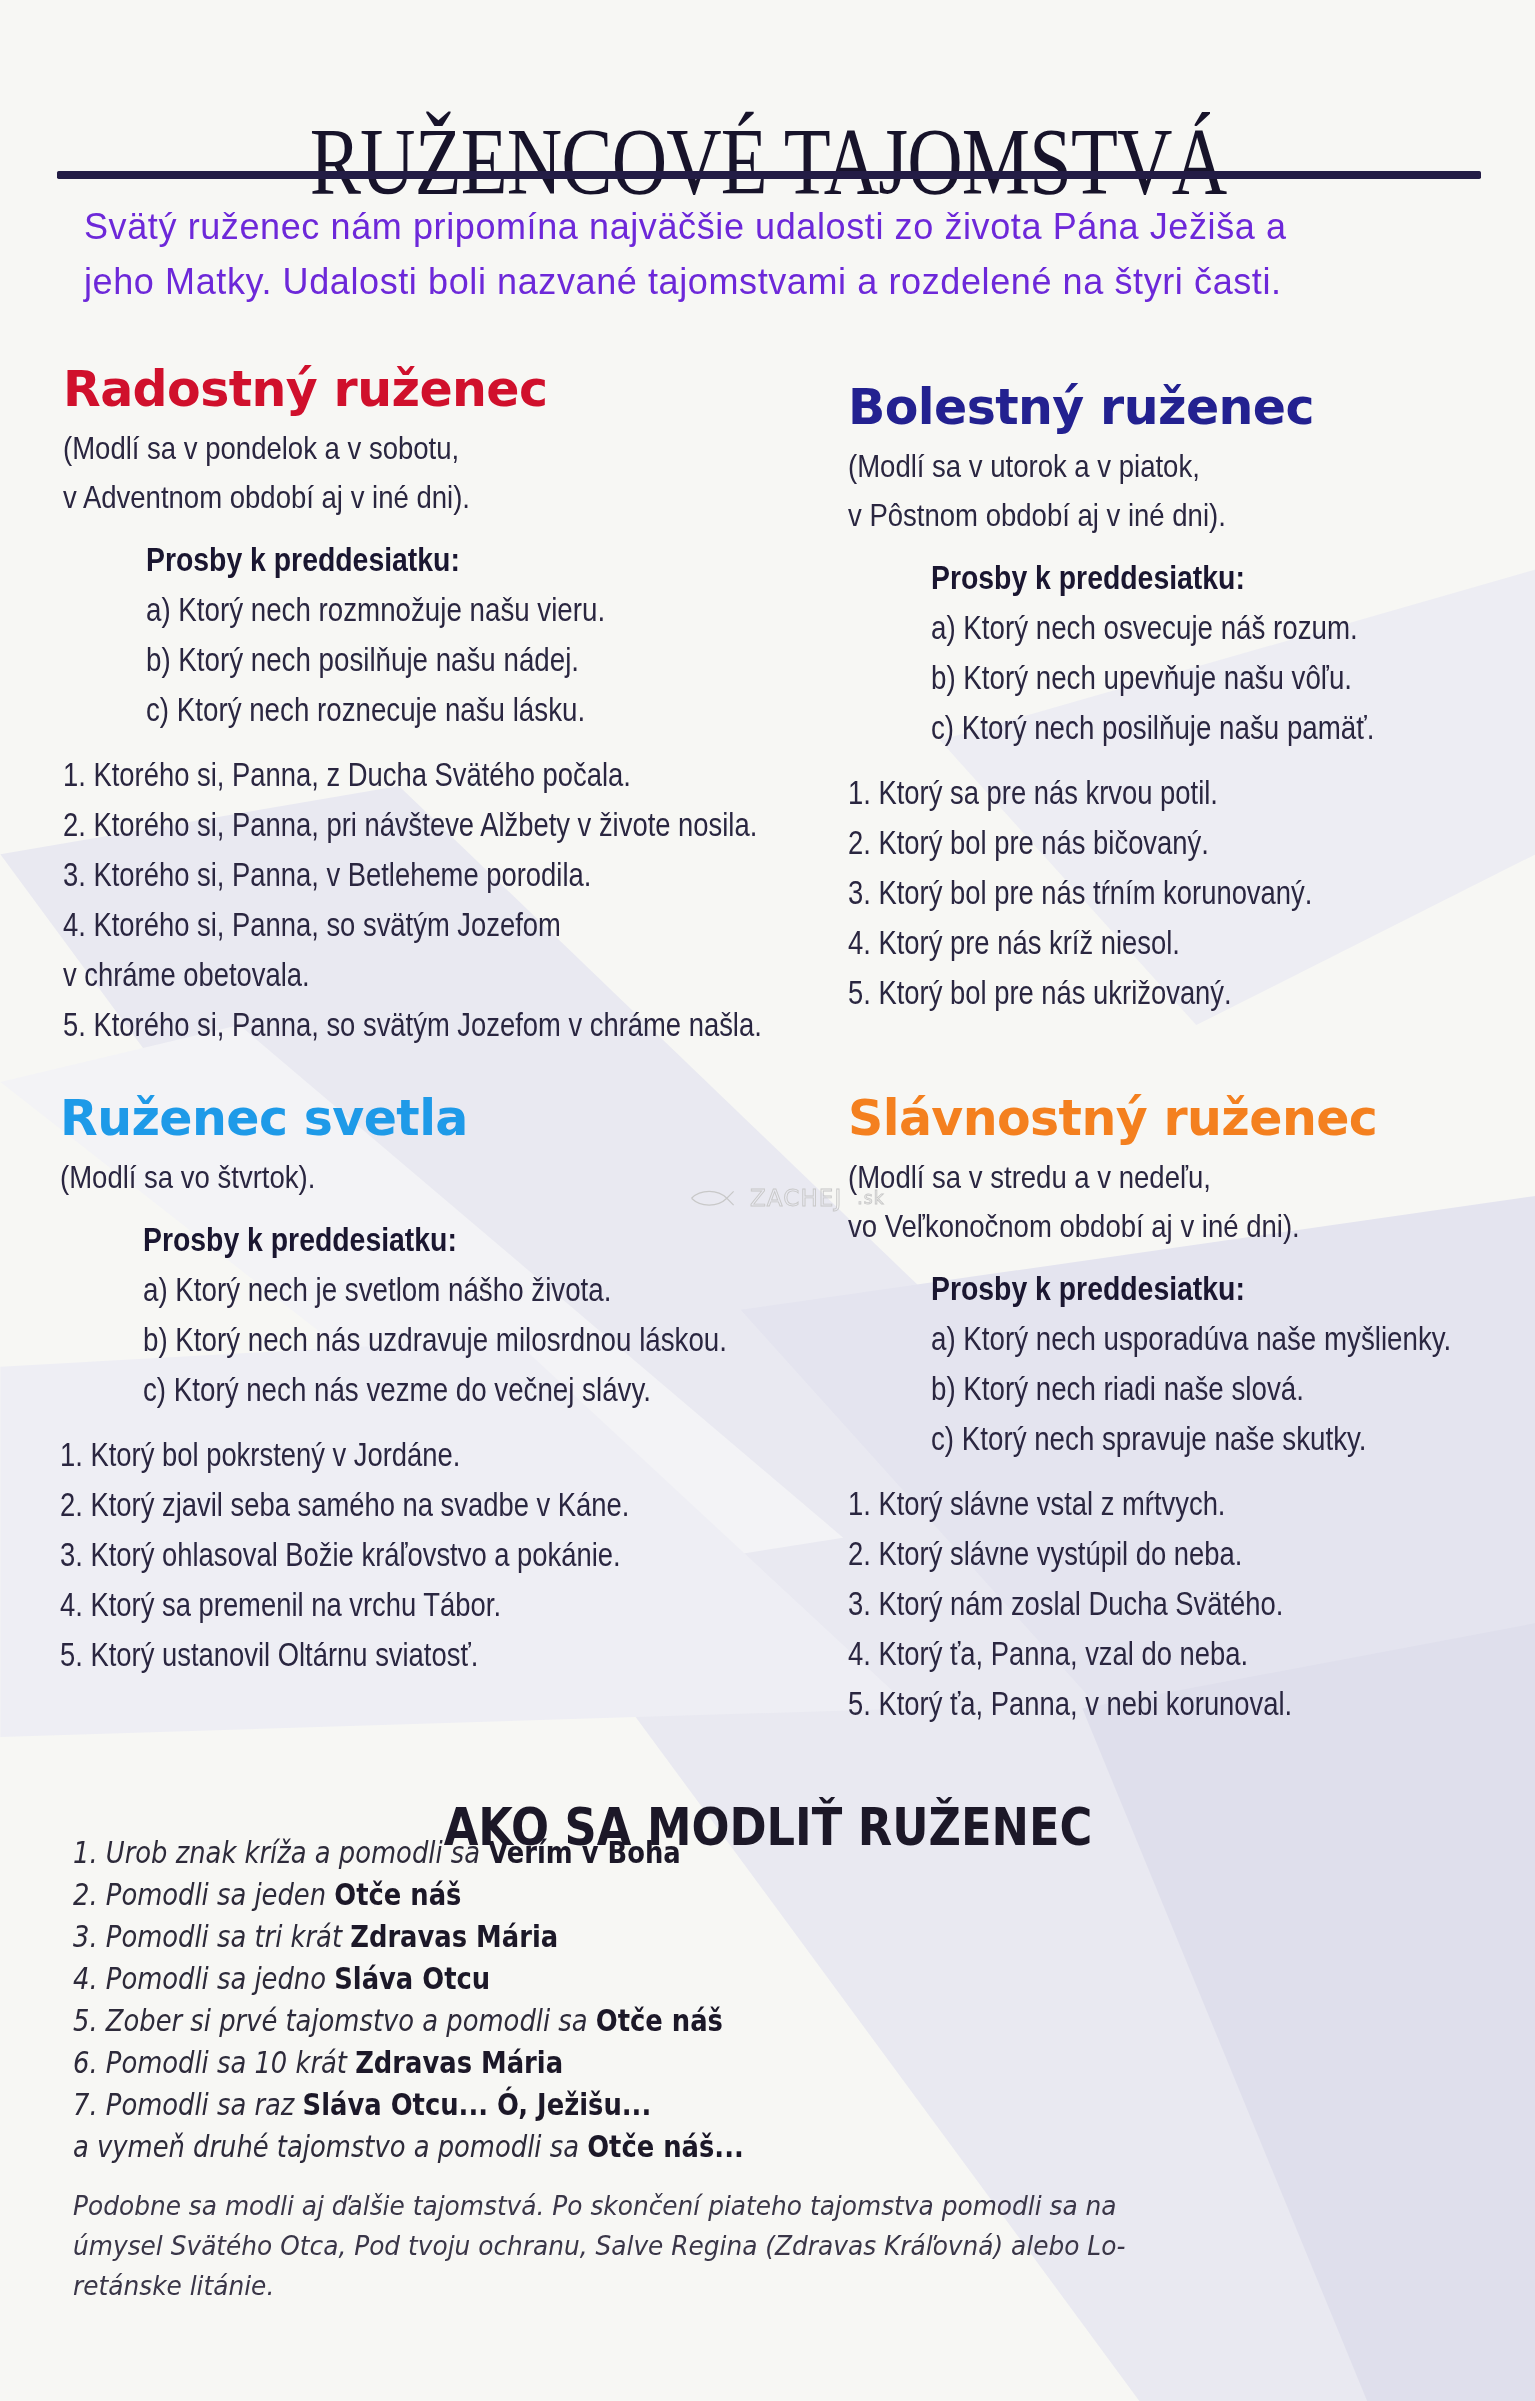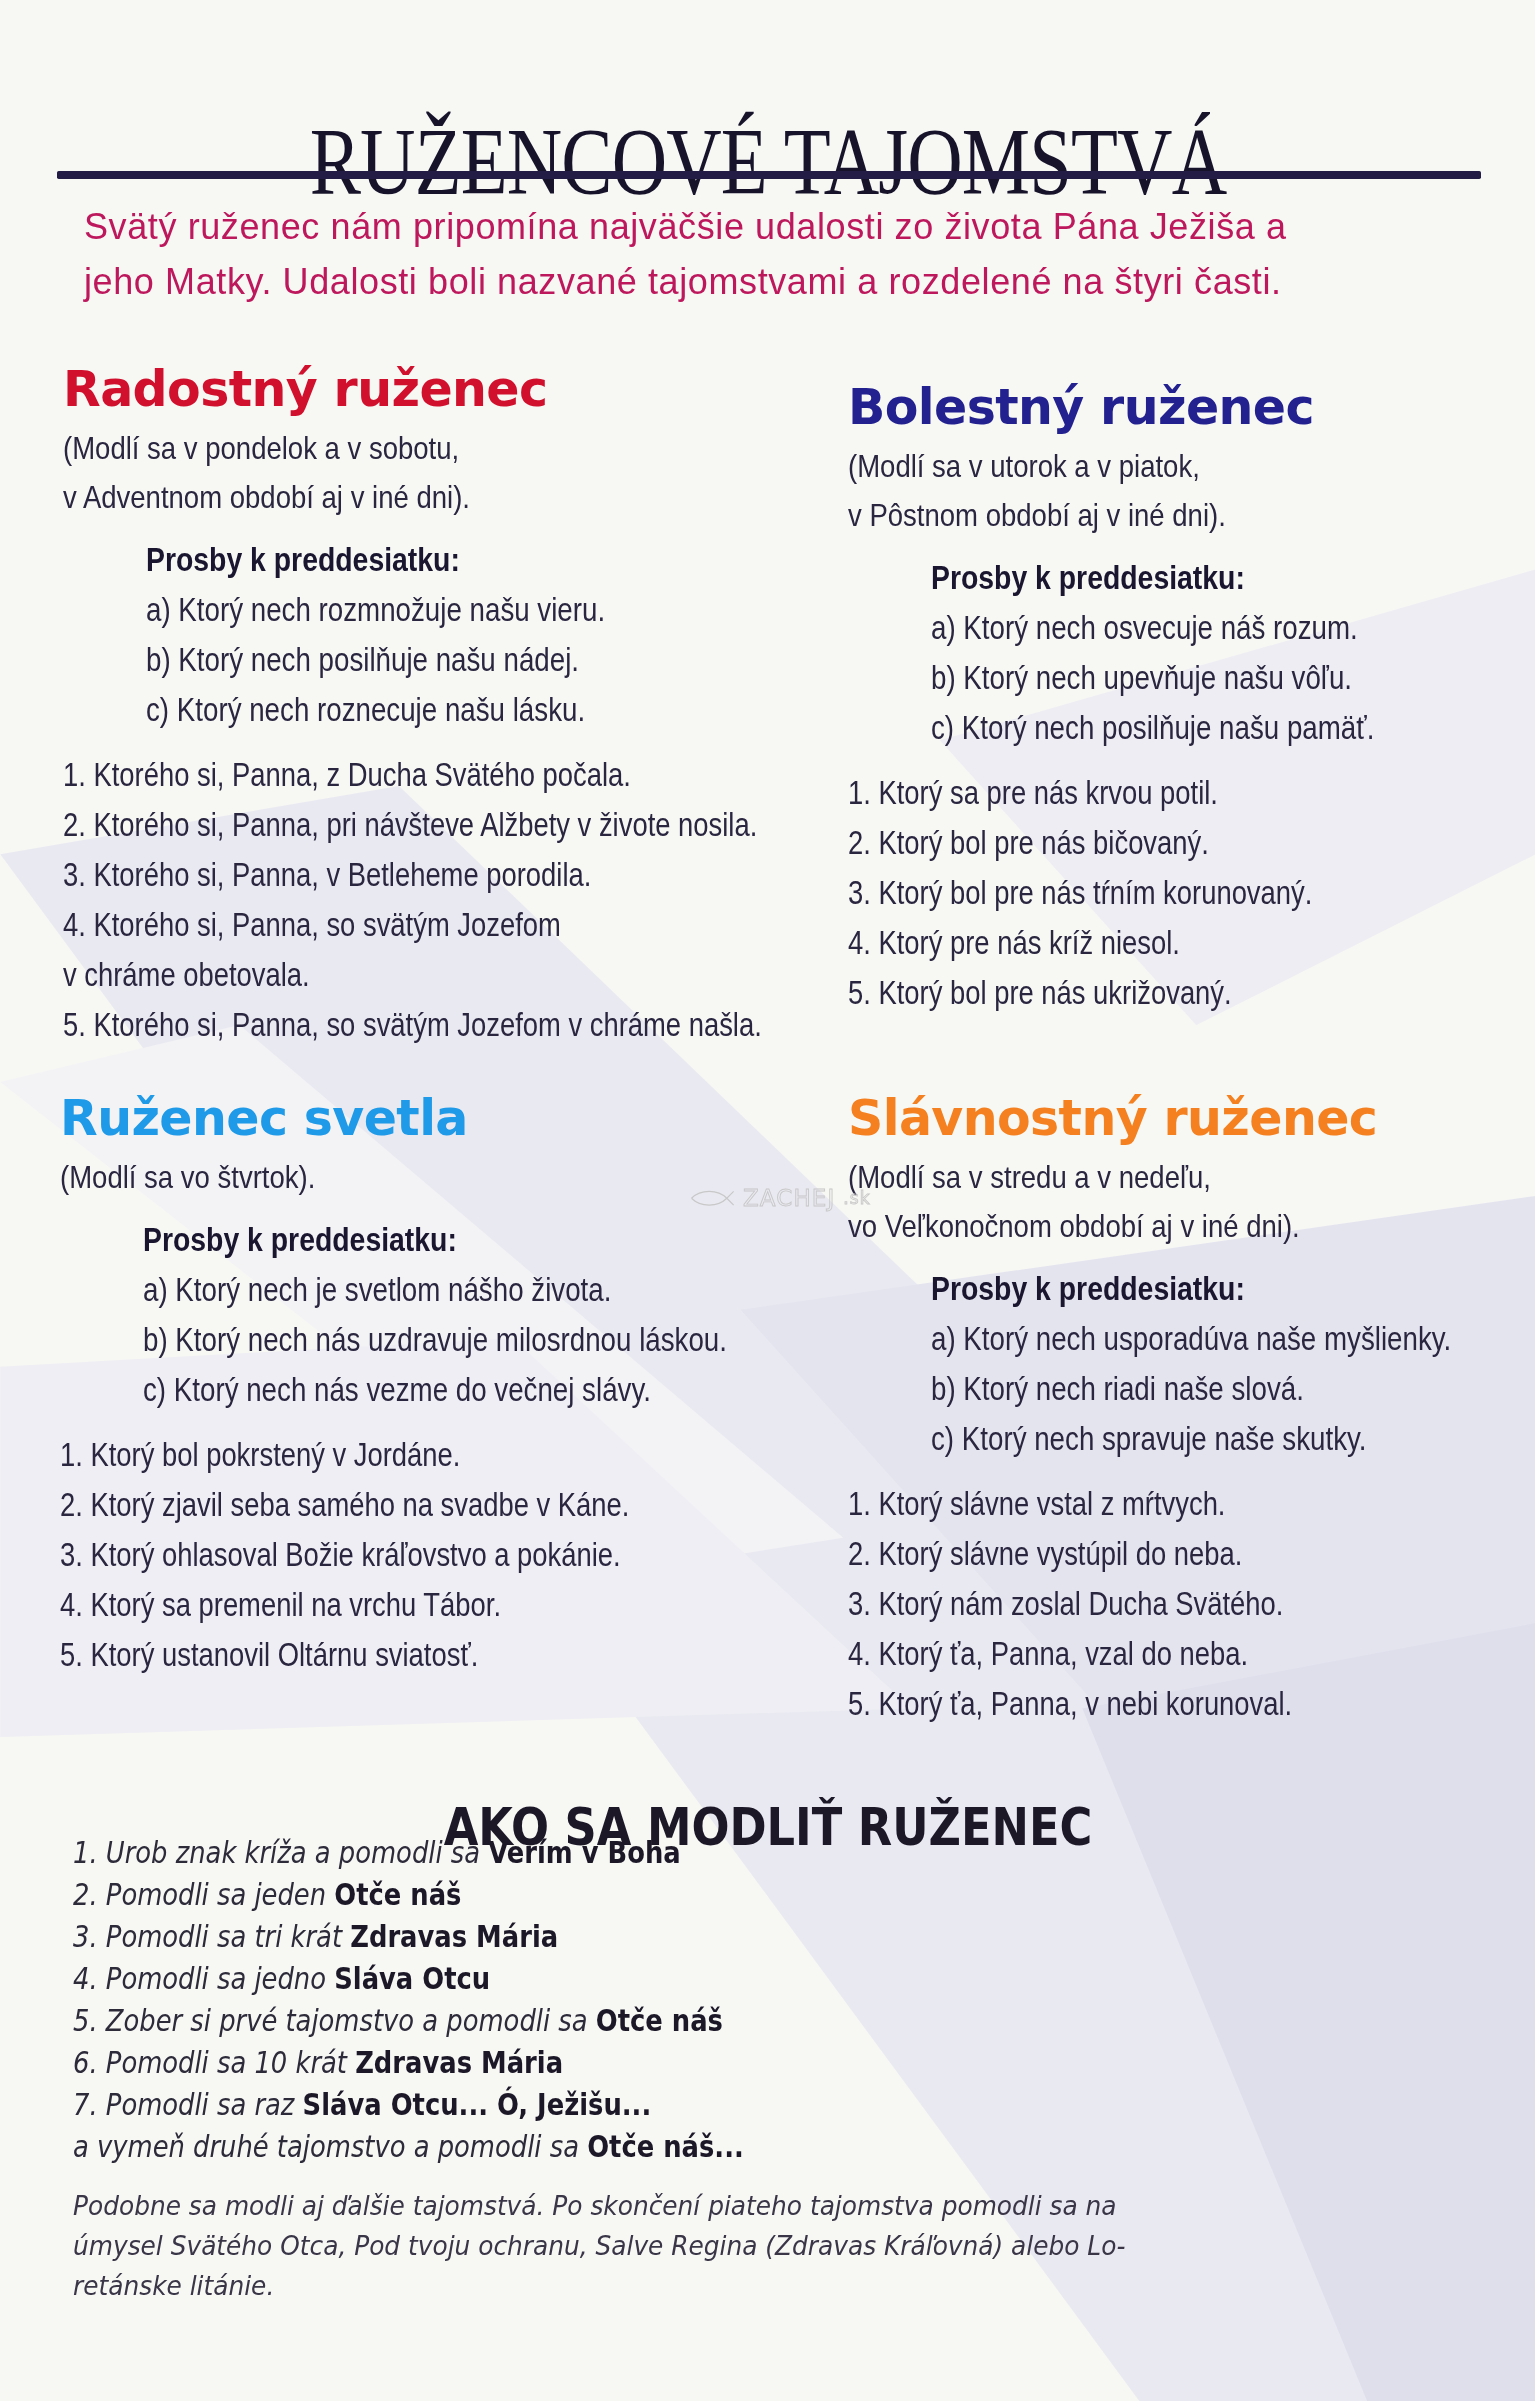--- a/index.html
+++ b/index.html
@@ -20,21 +20,21 @@
       font-size: 96px; line-height: 1; letter-spacing: -1.1px;
       transform: scaleX(0.80); transform-origin: center;
       color: #17132a; font-weight: normal;
     }
     .rule {
       position: absolute; left: 57px; width: 1424px; top: 171px; height: 8px;
       background: #231c45; border-radius: 1.7px;
     }
     .intro {
       position: absolute; left: 84px; width: 1367px; top: 199px;
-      font-size: 36px; line-height: 55px; color: #be185d;
+      font-size: 36px; line-height: 55px; color: #6d28d9;
       letter-spacing: 0.6px;
     }
     .intro .ln { display: block; white-space: nowrap; }
 
     .section { position: absolute; }
     .section .heading {
       font-family: "DejaVu Sans", sans-serif; font-weight: bold;
       font-size: 49px; line-height: 1; white-space: nowrap;
       letter-spacing: -0.6px;
     }
@@ -69,21 +69,21 @@
     .h-red { color: #d0102c; }
     .h-navy { color: #232190; }
     .h-sky { color: #1e9ae8; }
     .h-orange { color: #f4801f; }
 
     .watermark {
       position: absolute; left: 689px; top: 1185px;
       font-family: "DejaVu Sans", sans-serif;
       font-size: 23px; color: transparent;
       -webkit-text-stroke: 0.9px #c8c8c8; letter-spacing: 1.1px;
-      display: flex; align-items: center; gap: 8px;
+      display: flex; align-items: center; gap: 15px;
     }
     .watermark .fish { width: 46px; height: 20.5px; }
     .watermark .sk { font-size: 17px; }
 
     .howto-title {
       position: absolute; left: 0; width: 1536px; top: 1758px;
       text-align: center; font-weight: bold;
       font-family: "DejaVu Sans", sans-serif;
       font-size: 52px; line-height: 1; color: #1c1828;
       transform: scaleX(0.86); transform-origin: center;

